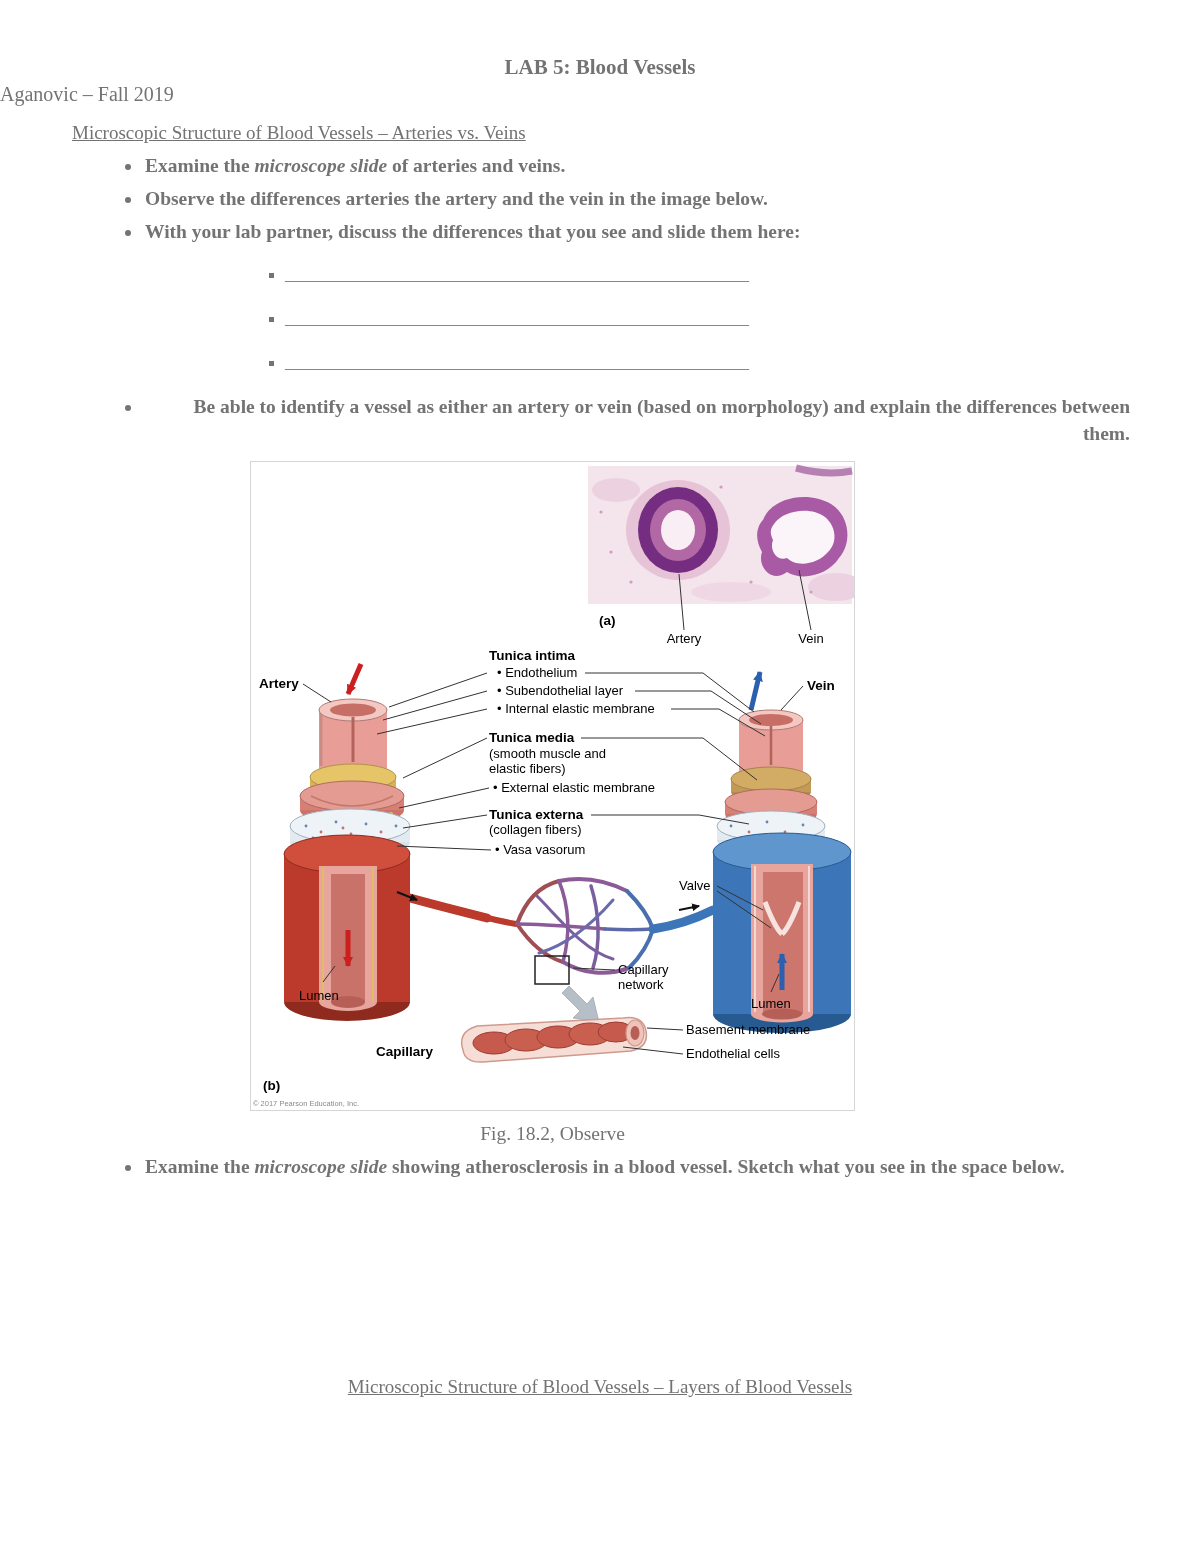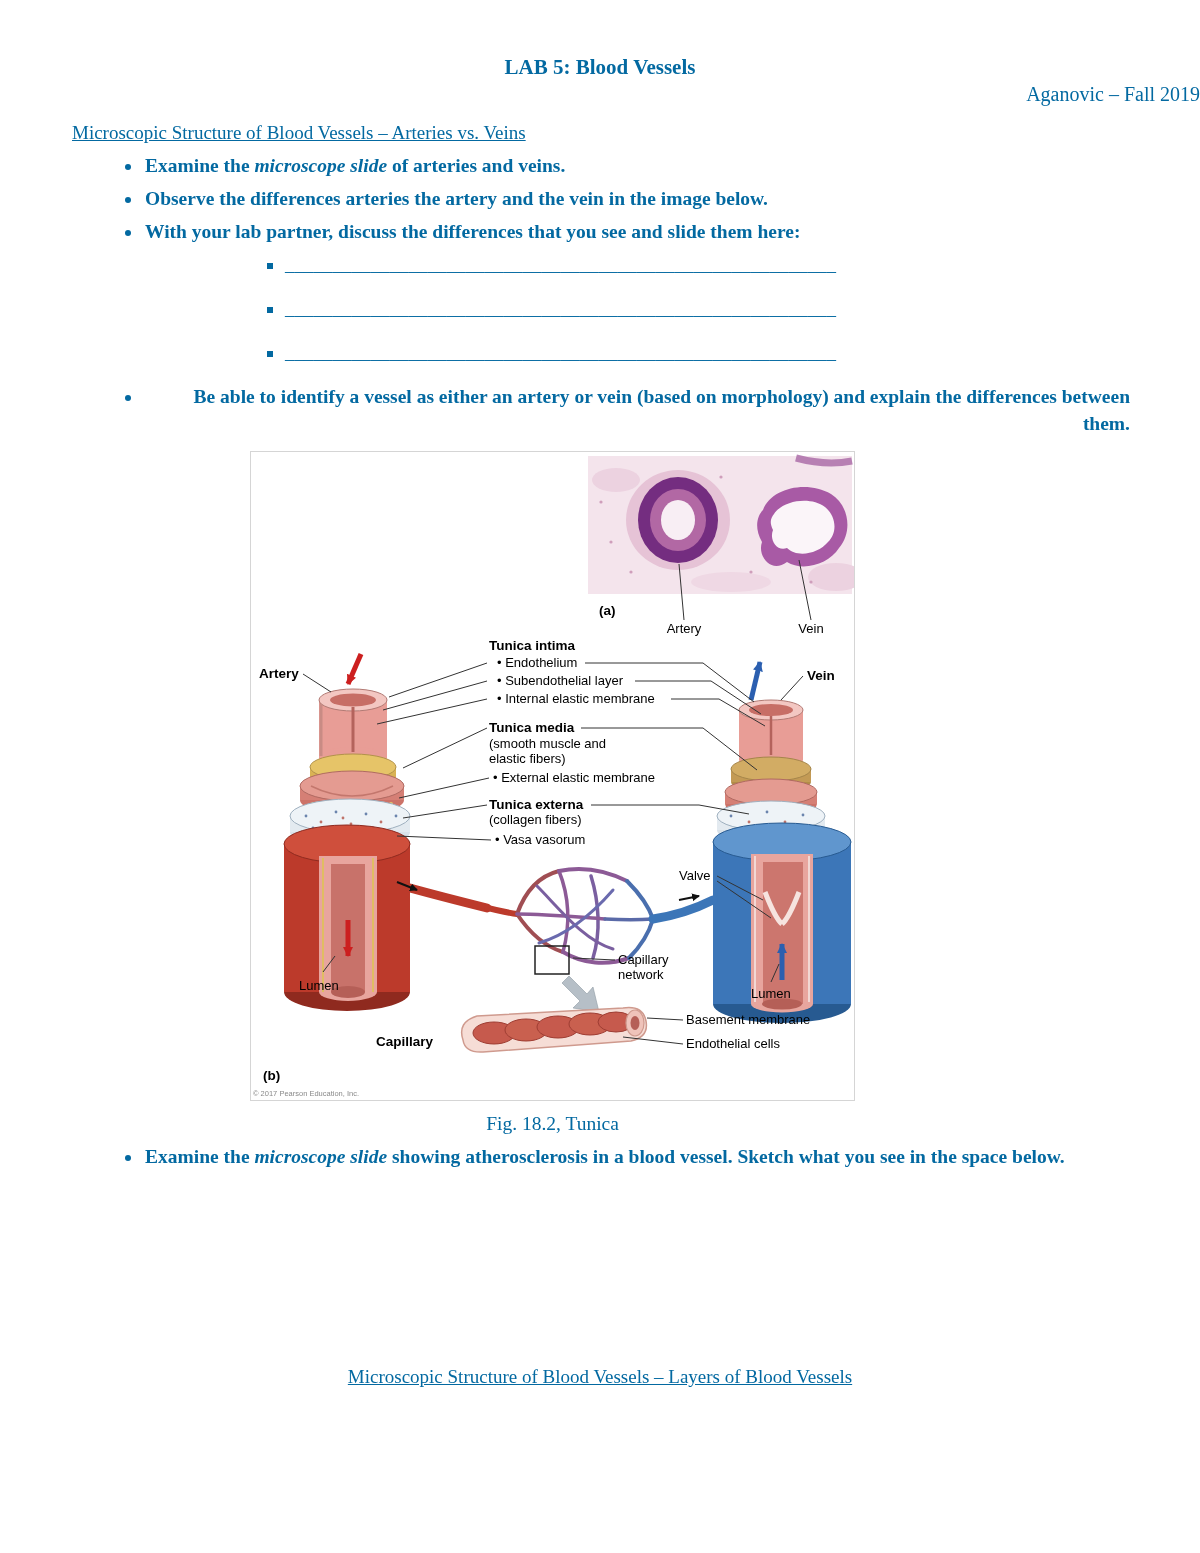--- a/index.html
+++ b/index.html
@@ -1,26 +1,26 @@
 <!DOCTYPE html>
 <html><head>
 <meta charset="utf-8">
 <style>
   * { margin:0; padding:0; box-sizing:border-box; }
   html,body { background:#ffffff; }
   body { width:1200px; }
   .doc { width:1200px; height:1553px; position:relative; overflow:hidden;
-         font-family:"Liberation Serif", serif; color:#0369a1; background:#fff; }
+         font-family:"Liberation Serif", serif; color:#737373; background:#fff; }
   .title { padding-top:55px; text-align:center; font-size:21px; font-weight:700; }
-  .subtitle { text-align:right; font-size:20px; margin-top:3px; }
+  .subtitle { text-align:left; font-size:20px; margin-top:3px; }
   .sec-heading { margin:16px 72px 0 72px; font-size:19px; }
   .u { text-decoration:underline; }
   .bullets { list-style:disc; margin:8px 70px 0 143px; font-size:19.5px; line-height:27px;font-weight:bold; }
   .bullets li { margin-bottom:6px; padding-left:2px; }
-  .sub-blanks { list-style:square; margin:6px 0 0 285px; font-size:19px; line-height:27px; }
+  .sub-blanks { list-style:square; margin:16px 0 0 285px; font-size:16px; line-height:27px; }
   .sub-blanks li { margin-bottom:17px; }
   .b4 { margin-top:4px;text-align:right; }
   .figure-box { width:605px; height:650px; margin:14px 0 0 250px; border:1px solid #d5d5d5;
                 position:relative; background:#fff; }
   .caption { width:605px; margin-left:250px; margin-top:12px; text-align:center; font-size:19.5px; }
   .s2 { margin-top:46px; }
   .s3 { margin-top:196px;text-align:center; }
   .flab { font-family:"Liberation Sans", sans-serif; font-size:13px; fill:#000; }
   .flab-bold { font-family:"Liberation Sans", sans-serif; font-size:13.5px; font-weight:700; fill:#000; }
   .fcopy { font-family:"Liberation Sans", sans-serif; font-size:7.5px; fill:#8a8a8a; }
@@ -249,21 +249,21 @@
       <text x="48" y="538" class="flab">Lumen</text>
       <text x="500" y="546" class="flab">Lumen</text>
       <text x="435" y="572" class="flab">Basement membrane</text>
       <text x="435" y="596" class="flab">Endothelial cells</text>
       <text x="125" y="594" class="flab-bold">Capillary</text>
       <text x="12" y="628" class="flab-bold">(b)</text>
       <text x="2" y="644" class="fcopy">© 2017 Pearson Education, Inc.</text>
     </svg>
   </div>
 
-  <div class="caption">Fig. 18.2, Tunica</div>
+  <div class="caption">Fig. 18.2, Observe</div>
 
 
   <ul class="bullets">
     <li><span>Examine the </span><em>microscope slide</em><span> showing atherosclerosis in a blood vessel. Sketch what you see in the space below.</span></li>
   </ul>
 
   <div class="sec-heading s3"><span class="u">Microscopic Structure of Blood Vessels – Layers of Blood Vessels</span></div>
 
 </div>
 

